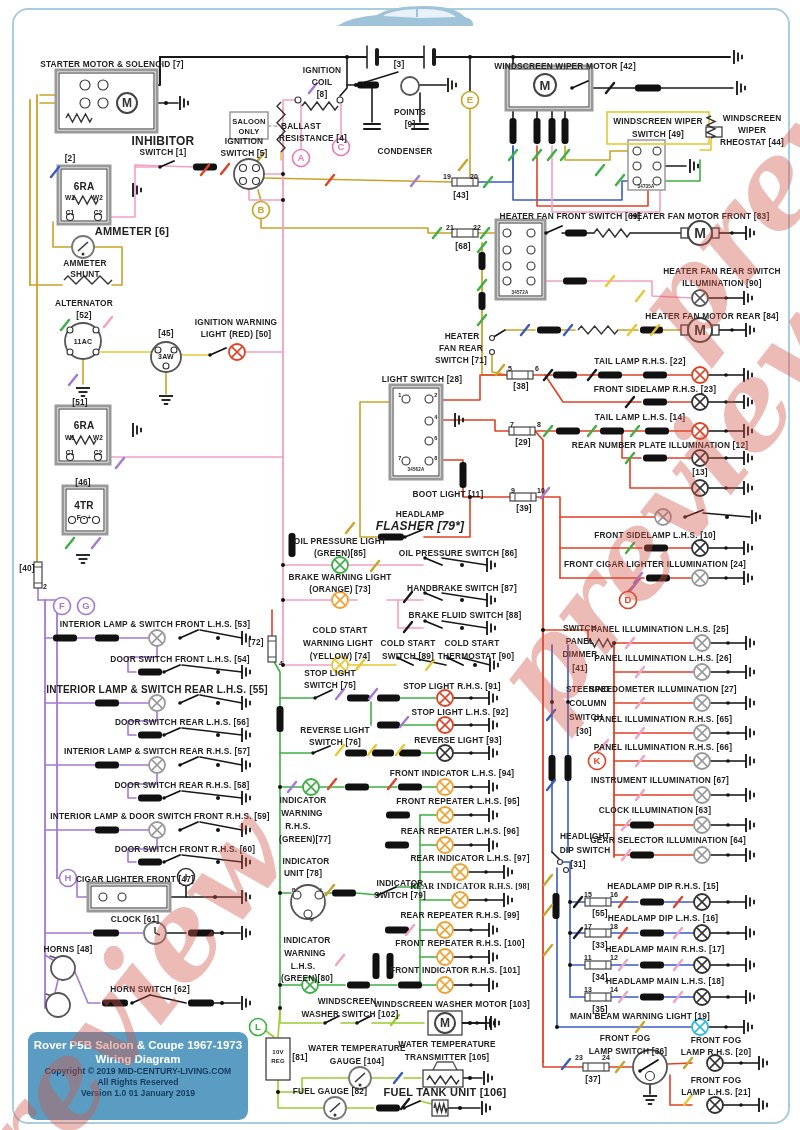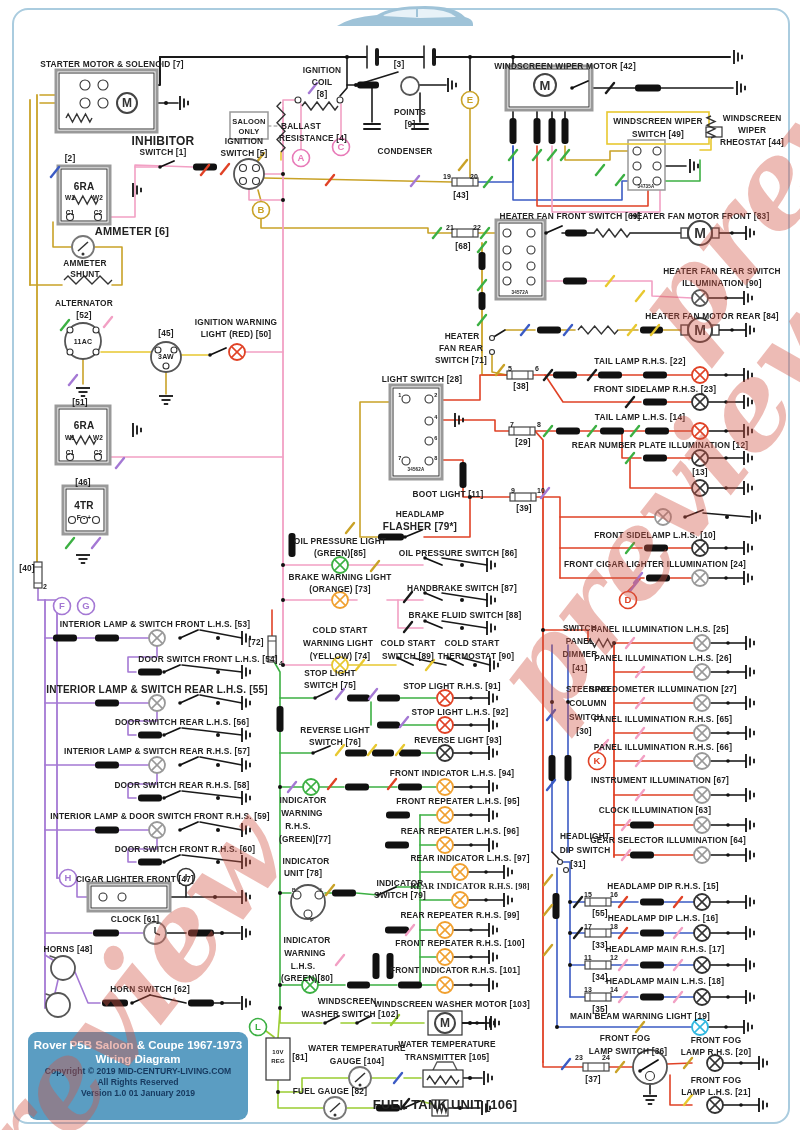--- a/index.html
+++ b/index.html
@@ -1315,21 +1315,21 @@
       <div class="lb" style="left: 463px; top: 246px; font-size: 8.3px;">[68]</div>
       <div class="lb" style="left: 422px; top: 379px; font-size: 8.3px; font-weight: 800;">LIGHT SWITCH [28]</div>
       <div class="lb" style="left: 416px; top: 469px; font-size: 4.5px;">34562A</div>
       <div class="lb" style="left: 400px; top: 395px; font-size: 5.5px;">1</div>
       <div class="lb" style="left: 436px; top: 395px; font-size: 5.5px;">2</div>
       <div class="lb" style="left: 436px; top: 417px; font-size: 5.5px;">4</div>
       <div class="lb" style="left: 436px; top: 438px; font-size: 5.5px;">6</div>
       <div class="lb" style="left: 400px; top: 458px; font-size: 5.5px;">7</div>
       <div class="lb" style="left: 436px; top: 458px; font-size: 5.5px;">8</div>
       <div class="lb" style="left: 420px; top: 514px; font-size: 8.3px; font-weight: 800;">HEADLAMP</div>
-      <div class="lb" style="left: 420px; top: 526px; font-size: 10px; font-weight: 800;">FLASHER [79*]</div>
+      <div class="lb" style="left: 420px; top: 526px; font-size: 12px; font-weight: 800; font-style: italic;">FLASHER [79*]</div>
       <div class="lb" style="left: 510px; top: 368px; font-size: 7px;">5</div>
       <div class="lb" style="left: 537px; top: 368px; font-size: 7px;">6</div>
       <div class="lb" style="left: 521px; top: 386px; font-size: 8.3px;">[38]</div>
       <div class="lb" style="left: 512px; top: 424px; font-size: 7px;">7</div>
       <div class="lb" style="left: 539px; top: 424px; font-size: 7px;">8</div>
       <div class="lb" style="left: 523px; top: 442px; font-size: 8.3px;">[29]</div>
       <div class="lb" style="left: 513px; top: 490px; font-size: 7px;">9</div>
       <div class="lb" style="left: 541px; top: 490px; font-size: 7px;">10</div>
       <div class="lb" style="left: 524px; top: 508px; font-size: 8.3px;">[39]</div>
       <div class="lb" style="left: 640px; top: 361px; font-size: 8.3px;">TAIL LAMP R.H.S. [22]</div>
@@ -1383,21 +1383,21 @@
       <div class="lb" style="left: 400px; top: 883px; font-size: 8.3px; font-weight: 800;">INDICATOR</div>
       <div class="lb" style="left: 400px; top: 895px; font-size: 8.3px; font-weight: 800;">SWITCH [79]</div>
       <div class="lb" style="left: 307px; top: 940px; font-size: 8.3px;">INDICATOR</div>
       <div class="lb" style="left: 305px; top: 953px; font-size: 8.3px;">WARNING</div>
       <div class="lb" style="left: 303px; top: 966px; font-size: 8.3px;">L.H.S.</div>
       <div class="lb" style="left: 307px; top: 978px; font-size: 8.3px;">(GREEN)[80]</div>
       <div class="lb" style="left: 347px; top: 1001px; font-size: 8.3px;">WINDSCREEN</div>
       <div class="lb" style="left: 350px; top: 1014px; font-size: 8.3px;">WASHER SWITCH [102]</div>
       <div class="lb" style="left: 452px; top: 1004px; font-size: 8.3px;">WINDSCREEN WASHER MOTOR [103]</div>
       <div class="lb" style="left: 155px; top: 624px; font-size: 8.3px;">INTERIOR LAMP &amp; SWITCH FRONT L.H.S. [53]</div>
-      <div class="lb" style="left: 180px; top: 659px; font-size: 8.3px; margin-left: 28px;">DOOR SWITCH FRONT L.H.S. [54]</div>
+      <div class="lb" style="left: 180px; top: 659px; font-size: 8.3px;">DOOR SWITCH FRONT L.H.S. [54]</div>
       <div class="lb" style="left: 157px; top: 689px; font-size: 10px;">INTERIOR LAMP &amp; SWITCH REAR L.H.S. [55]</div>
       <div class="lb" style="left: 182px; top: 722px; font-size: 8.3px;">DOOR SWITCH REAR L.H.S. [56]</div>
       <div class="lb" style="left: 157px; top: 751px; font-size: 8.3px;">INTERIOR LAMP &amp; SWITCH REAR R.H.S. [57]</div>
       <div class="lb" style="left: 182px; top: 785px; font-size: 8.3px;">DOOR SWITCH REAR R.H.S. [58]</div>
       <div class="lb" style="left: 160px; top: 816px; font-size: 8.3px;">INTERIOR LAMP &amp; DOOR SWITCH FRONT R.H.S. [59]</div>
       <div class="lb" style="left: 185px; top: 849px; font-size: 8.3px;">DOOR SWITCH FRONT R.H.S. [60]</div>
       <div class="lb" style="left: 135px; top: 879px; font-size: 8.3px; font-weight: 800;">CIGAR LIGHTER FRONT [47]</div>
       <div class="lb" style="left: 135px; top: 919px; font-size: 8.3px;">CLOCK [61]</div>
       <div class="lb" style="left: 68px; top: 949px; font-size: 8.3px;">HORNS [48]</div>
       <div class="lb" style="left: 150px; top: 989px; font-size: 8.3px;">HORN SWITCH [62]</div>
@@ -1447,21 +1447,21 @@
       <div class="lb" style="left: 716px; top: 1080px; font-size: 8.3px;">FRONT FOG</div>
       <div class="lb" style="left: 716px; top: 1092px; font-size: 8.3px;">LAMP L.H.S. [21]</div>
       <div class="lb" style="left: 278px; top: 1052px; font-size: 6px;">10V</div>
       <div class="lb" style="left: 278px; top: 1061px; font-size: 6px;">REG</div>
       <div class="lb" style="left: 300px; top: 1057px; font-size: 8.3px;">[81]</div>
       <div class="lb" style="left: 357px; top: 1048px; font-size: 8.3px;">WATER TEMPERATURE</div>
       <div class="lb" style="left: 357px; top: 1061px; font-size: 8.3px;">GAUGE [104]</div>
       <div class="lb" style="left: 447px; top: 1044px; font-size: 8.3px;">WATER TEMPERATURE</div>
       <div class="lb" style="left: 447px; top: 1057px; font-size: 8.3px;">TRANSMITTER [105]</div>
       <div class="lb" style="left: 330px; top: 1091px; font-size: 8.3px;">FUEL GAUGE [82]</div>
-      <div class="lb" style="left: 445px; top: 1092px; font-size: 13px; margin-top: 12px;">FUEL TANK UNIT [106]</div>
+      <div class="lb" style="left: 445px; top: 1092px; font-size: 11px;">FUEL TANK UNIT [106]</div>
     </div>
 
   <div class="wm" style="left:-150px;top:960px;font-size:118px;transform:rotate(-52deg);">preview</div>
   <div class="wm" style="left:420px;top:430px;font-size:118px;transform:rotate(-52deg);">preview</div>
   <div class="wm" style="left:560px;top:60px;font-size:118px;transform:rotate(-52deg);">preview</div>
 
   <div id="ftr">
     <div class="ft1">Rover P5B Saloon &amp; Coupe 1967-1973</div>
     <div class="ft2">Wiring Diagram</div>
     <div class="ft3">Copyright © 2019 MID-CENTURY-LIVING.COM</div>

